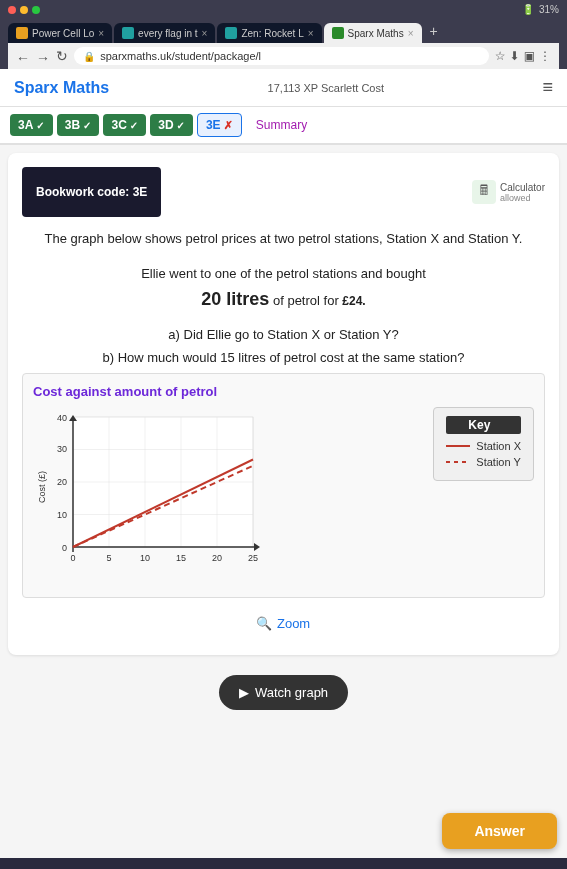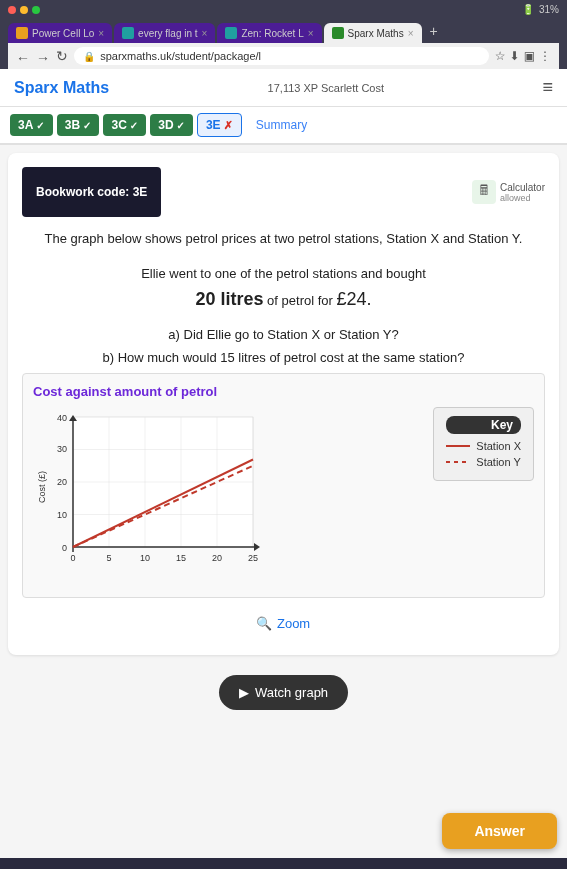--- a/index.html
+++ b/index.html
@@ -53,21 +53,21 @@
       gap: 4px;
     }
 
     .tabs-bar {
       display: flex;
       gap: 2px;
       align-items: flex-end;
     }
 
     .tab {
-      background: #4c1d95;
+      background: #0f172a;
       border-radius: 6px 6px 0 0;
       padding: 4px 8px;
       font-size: 10px;
       color: #ccc;
       display: flex;
       align-items: center;
       gap: 4px;
       min-width: 80px;
       max-width: 120px;
       white-space: nowrap;
@@ -208,21 +208,21 @@
       color: #1a73e8;
       border: 1px solid #1a73e8;
     }
 
     .task-tab-check { color: white; font-size: 10px; }
     .task-tab-x { color: #d93025; font-size: 11px; }
 
     .summary-tab {
       padding: 4px 10px;
       font-size: 12px;
-      color: #3b82f6;
+      color: #a21caf;
       cursor: pointer;
       text-align: right;
     }
 
     
     .question-area {
       background: white;
       margin: 8px;
       border-radius: 8px;
       padding: 14px;
@@ -319,23 +319,23 @@
       min-width: 90px;
     }
 
     .key-title {
       font-size: 12px;
       font-weight: bold;
       color: #222;
       margin-bottom: 6px;
       background: #333;
       color: white;
-      padding: 2px 8px;
-      border-radius: 8px;
-      text-align: right;
+      padding: 2px 22px;
+      border-radius: 2px;
+      text-align: left;
     }
 
     .key-item {
       display: flex;
       align-items: center;
       gap: 6px;
       margin-bottom: 4px;
       font-size: 11px;
       color: #333;
     }
@@ -518,21 +518,21 @@
         </div>
       </div>
 
       <div class="question-text">
         <span>The graph below shows petrol prices at two petrol stations, Station X and Station Y.</span>
       </div>
       <div class="question-text">
         Ellie went to one of the petrol stations and bought<br>
         <span style="font-size:18px;font-weight:bold;">20 litres</span>
         of petrol for
-        <span style="font-size:18px;font-weight:normal;">£24.</span>
+        <span style="font-size:12px;font-weight:bold;">£24.</span>
       </div>
 
       <div class="question-part">a) Did Ellie go to Station X or Station Y?</div>
 
       <div class="question-part">
         <span>b) How much would 15 litres of petrol cost at the same station?</span>
       </div>
 
       <div class="graph-container">
         <div class="graph-title">Cost against amount of petrol</div>

